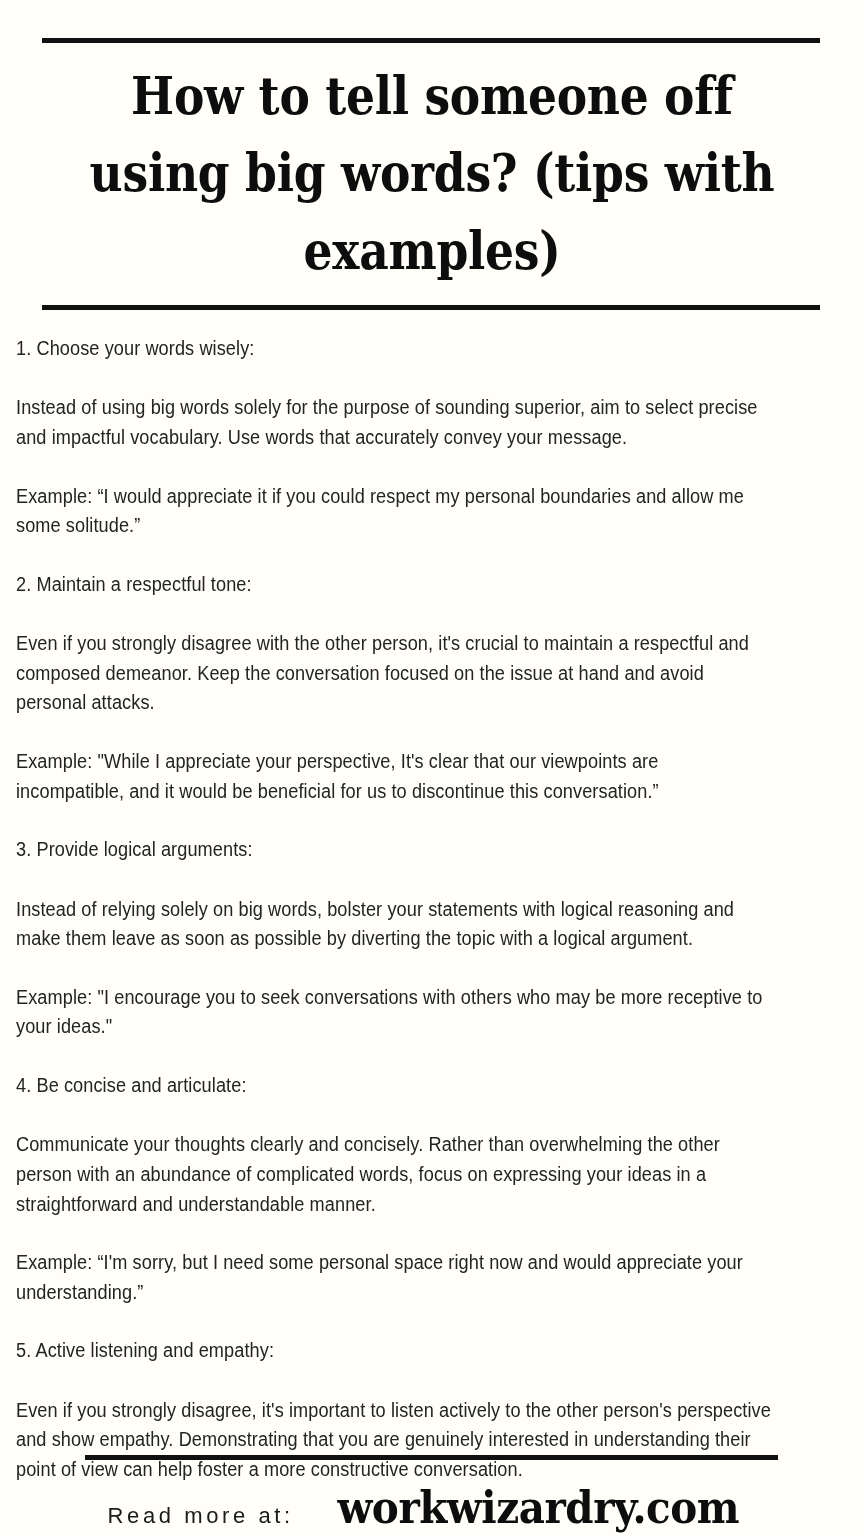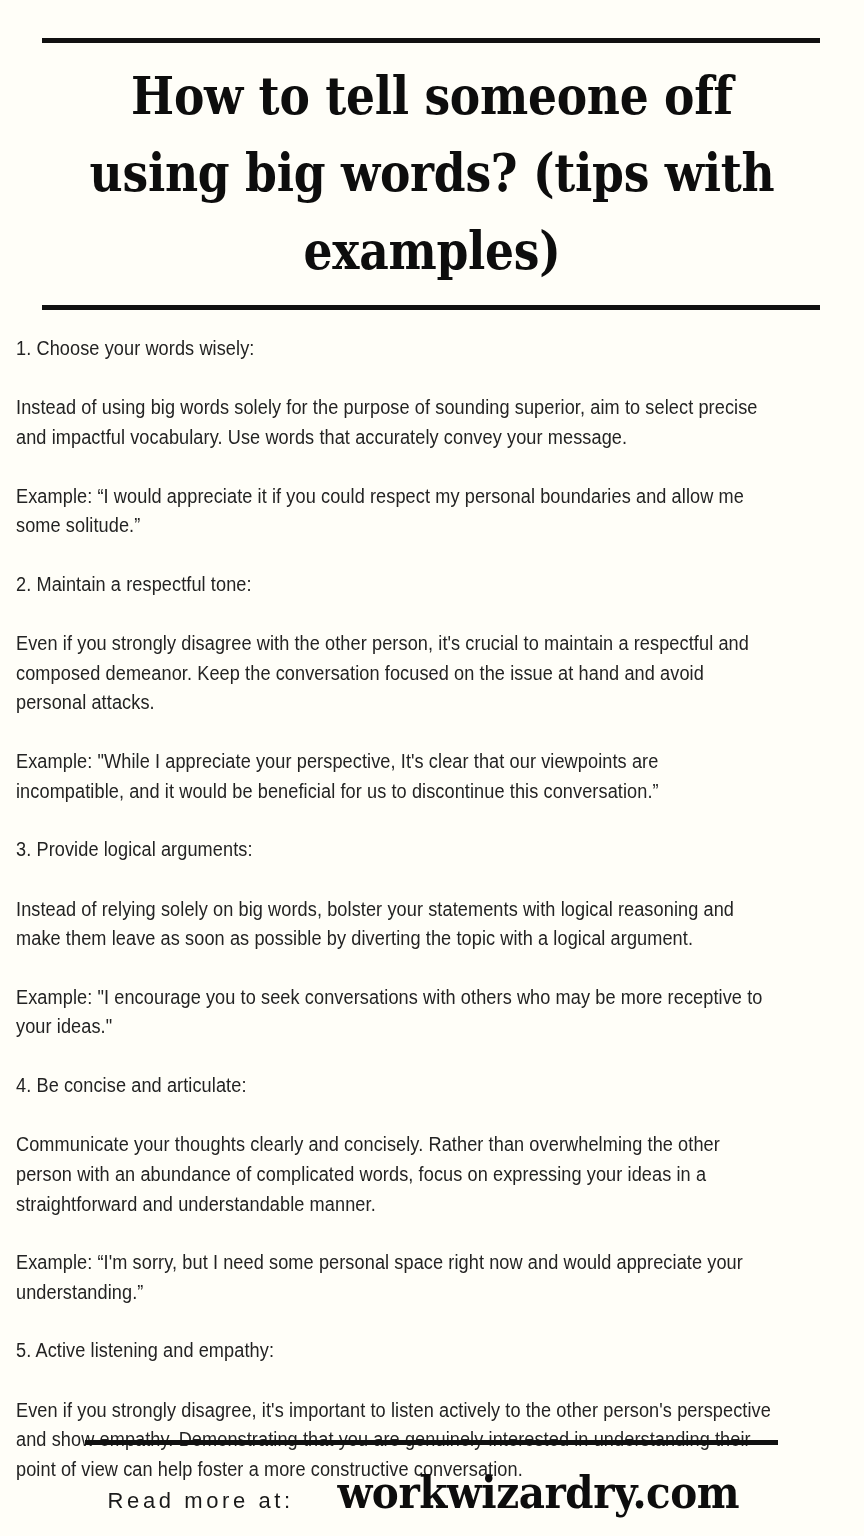--- a/index.html
+++ b/index.html
@@ -88,21 +88,21 @@
   .section:last-child .para.example {
     margin-bottom: 0;
   }
 
   
   .footer {
     position: absolute;
     left: 0;
     right: 0;
     bottom: 0;
-    height: 96px;
+    height: 81px;
   }
   .rule-footer {
     height: 5px;
     background: #111111;
     margin-left: 85px;
     margin-right: 86px;
   }
   .footer-row {
     display: flex;
     align-items: baseline;

